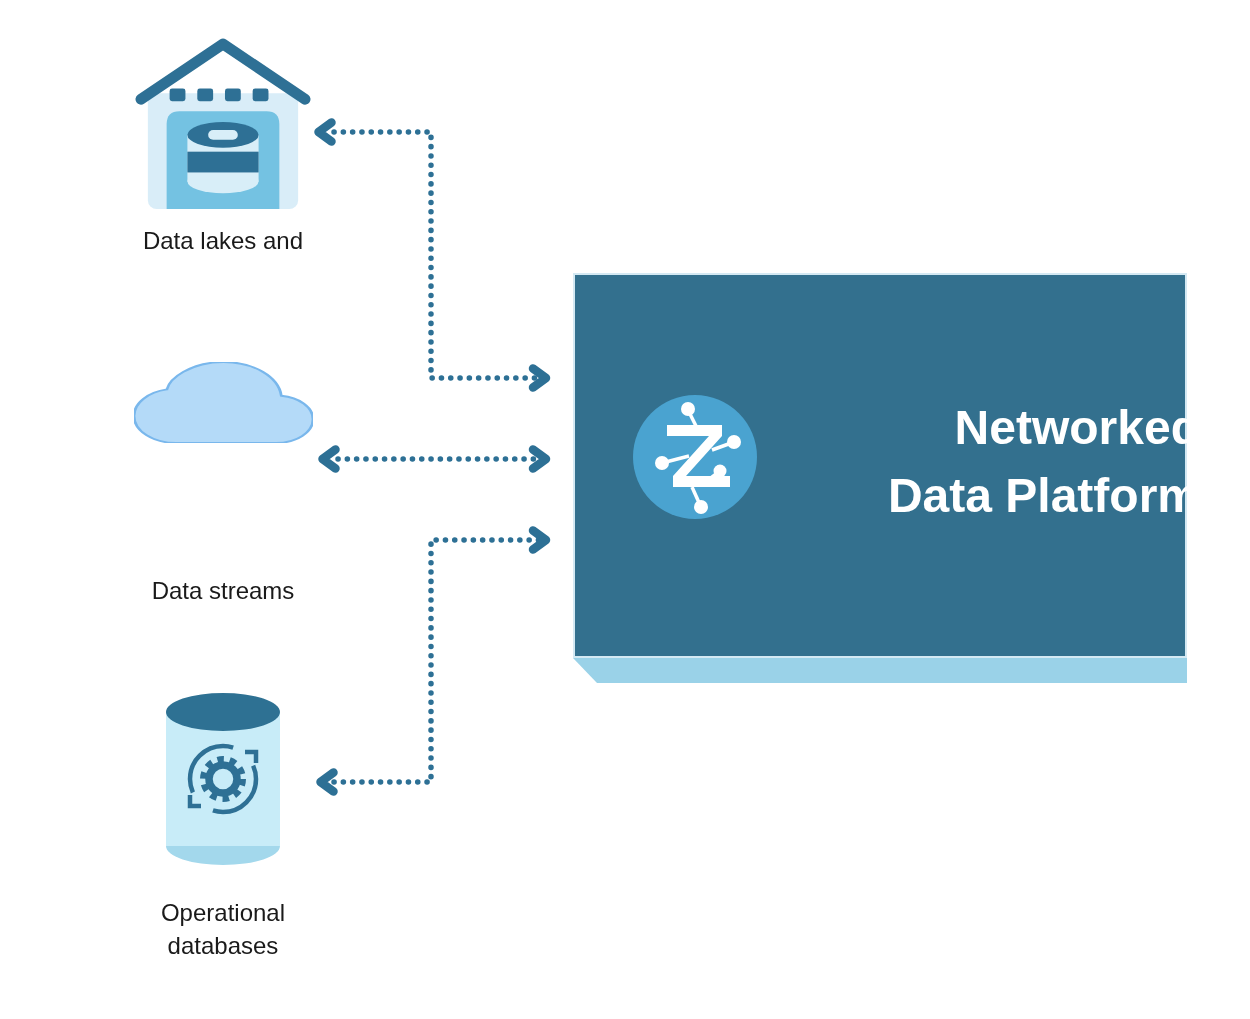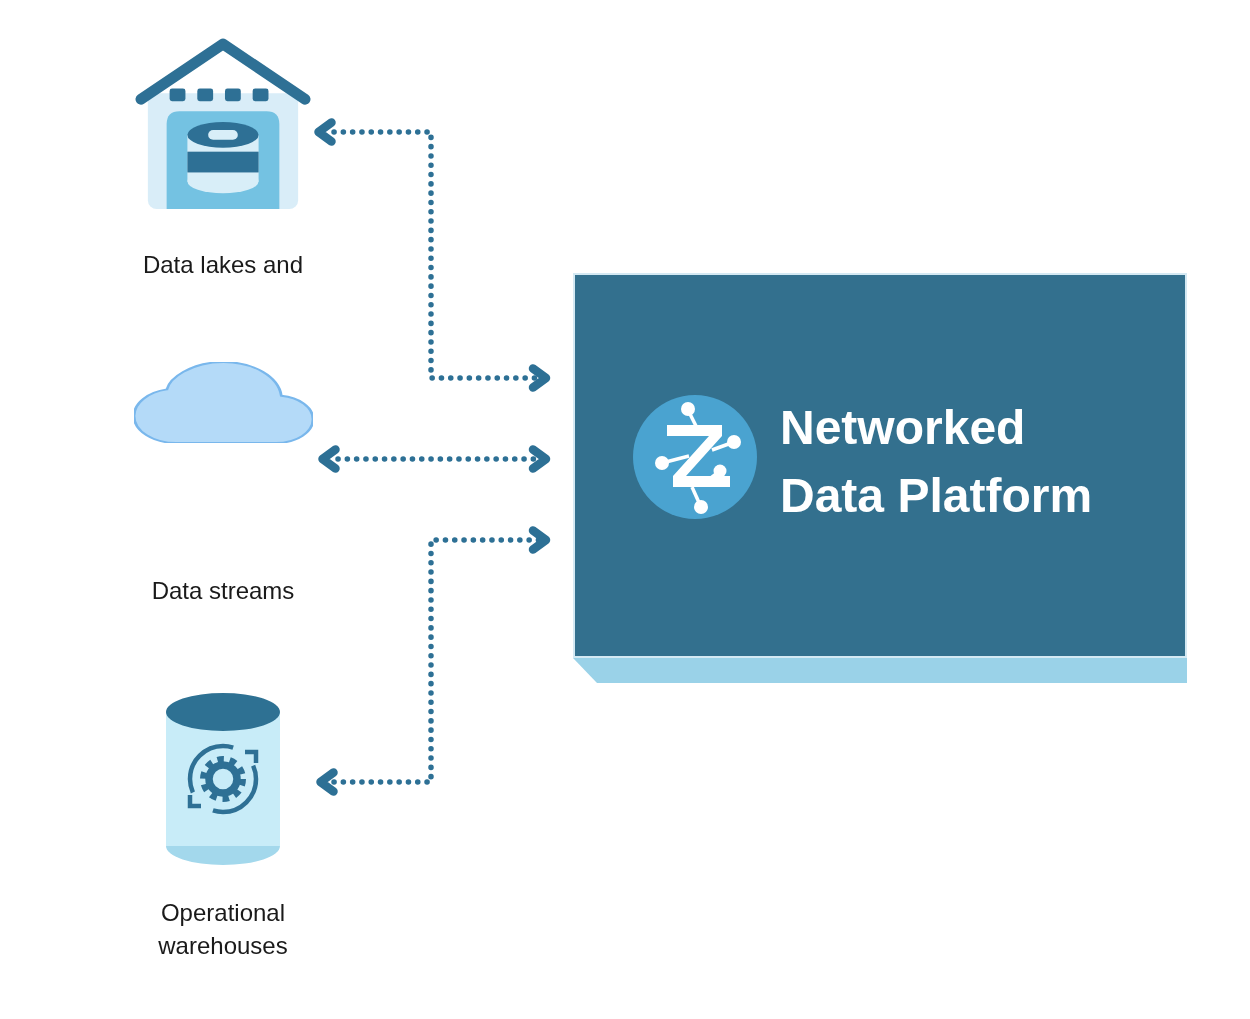--- a/index.html
+++ b/index.html
@@ -25,21 +25,21 @@
     position:absolute;left:573px;top:273px;width:614px;height:385px;
     background:#33708e;border:2px solid #d4e9f3;box-sizing:border-box;
   }
   .platform-shadow{
     position:absolute;left:573px;top:658px;width:614px;height:25px;
     background:#9ad2e8;
     clip-path:polygon(0 0, 100% 0, 100% 100%, 24px 100%);
   }
   .platform-title{
     position:absolute;left:780px;top:394px;width:420px;
-    color:#ffffff;font-size:48px;line-height:68px;font-weight:bold;
+    color:#ffffff;font-size:48px;line-height:68px;font-weight:bold;text-align:right;
   }
   .platform-title div{white-space:nowrap;}
 </style>
 </head>
 <body>
 
 <div class="canvas">
 
   <svg class="connectors" width="1250" height="1019" viewBox="0 0 1250 1019">
     <g stroke="#2d7095">
@@ -66,21 +66,21 @@
     </g>
     <path d="M33 174 V88 Q33 75 46 75 H134 Q147 75 147 88 V174 Z" fill="#74c2e2"></path>
     <g>
       <ellipse cx="90" cy="146" rx="36" ry="12" fill="#d8eef8"></ellipse>
       <rect x="54" y="99" width="72" height="47" fill="#d8eef8"></rect>
       <rect x="54" y="116" width="72" height="21" fill="#2e7095"></rect>
       <ellipse cx="90" cy="99" rx="36" ry="13" fill="#2e7095"></ellipse>
       <rect x="75" y="94" width="30" height="10" rx="5" fill="#d8eef8"></rect>
     </g>
   </svg>
-  <div class="src-label" style="left:103px;top:224px;margin-top:24px;">
+  <div class="src-label" style="left:103px;top:224px;">
     <div>Data lakes and</div>
   </div>
 
   <svg class="abs" style="left:134px;top:362px;" width="179" height="81" viewBox="0 2 16 11" preserveAspectRatio="none">
     <path fill="#b4daf8" stroke="#79b7ec" stroke-width="0.25" d="M4.406 3.342A5.53 5.53 0 0 1 8 2c2.69 0 4.923 2 5.166 4.579C14.758 6.804 16 8.137 16 9.773 16 11.569 14.502 13 12.687 13H3.781C1.708 13 0 11.366 0 9.318c0-1.763 1.266-3.223 2.942-3.593.143-.863.698-1.723 1.464-2.383z"></path>
   </svg>
   <div class="src-label" style="left:103px;top:574px;">
     <div>Data streams</div>
   </div>
 
@@ -91,21 +91,21 @@
     <g transform="translate(59,88)">
       <circle r="33" fill="none" stroke="#2e7095" stroke-width="4.5" stroke-dasharray="76 27.6" stroke-dashoffset="14"></circle>
       <path d="M22 -27 H33 V-16" fill="none" stroke="#2e7095" stroke-width="4.5"></path>
       <path d="M-22 27 H-33 V16" fill="none" stroke="#2e7095" stroke-width="4.5"></path>
       <circle r="19.5" fill="none" stroke="#2e7095" stroke-width="7" stroke-dasharray="6.4 5.85"></circle>
       <circle r="14" fill="none" stroke="#2e7095" stroke-width="7.5"></circle>
     </g>
   </svg>
   <div class="src-label" style="left:103px;top:877px;margin-top:19px;">
     <div>Operational</div>
-    <div>warehouses</div>
+    <div>databases</div>
   </div>
 
   <div class="platform-box"></div>
   <div class="platform-shadow"></div>
 
   <svg class="abs" style="left:633px;top:395px;" width="124" height="124" viewBox="0 0 124 124">
     <circle cx="62" cy="62" r="62" fill="#4aa3d0"></circle>
     <g fill="#ffffff" stroke="none">
       <path d="M34 30 H89 V41 L53 81 H97 V92 H40 V81 L76 41 H34 Z"></path>
     </g>

